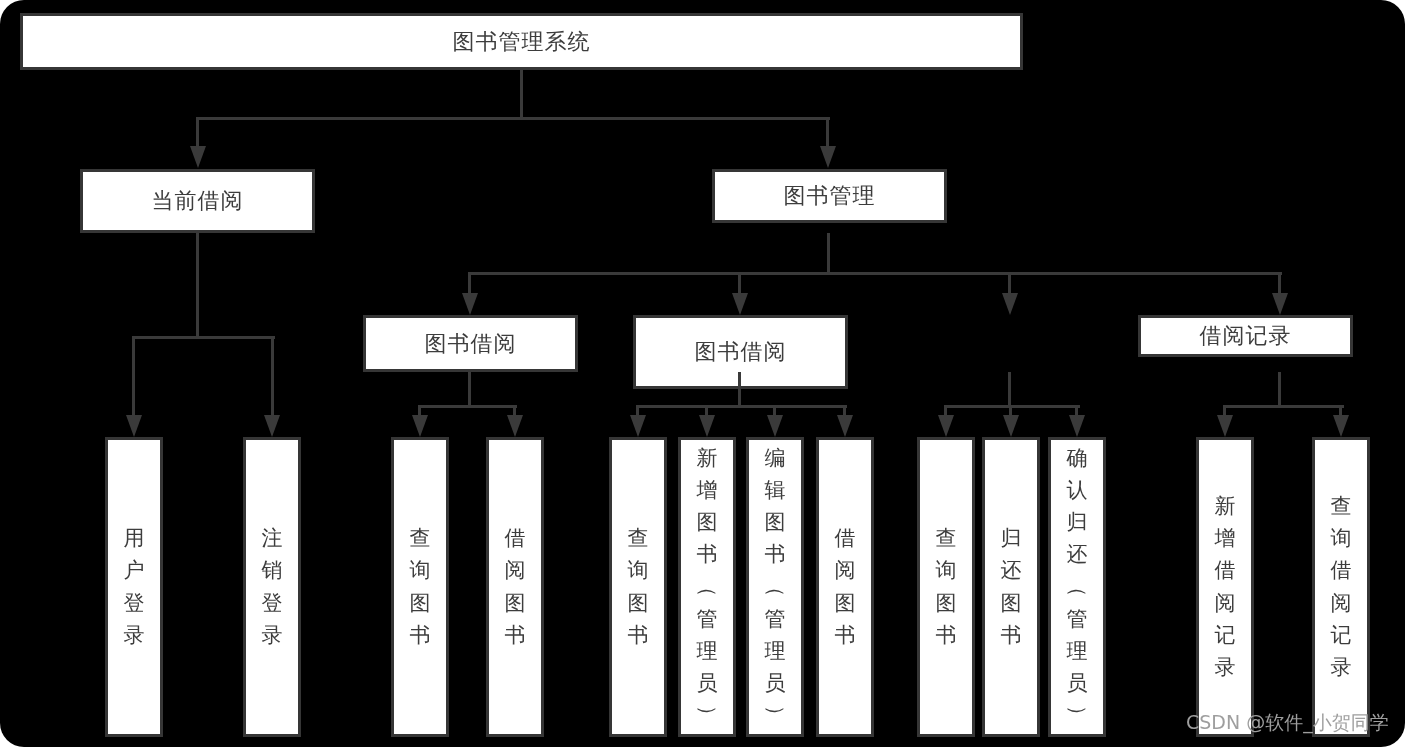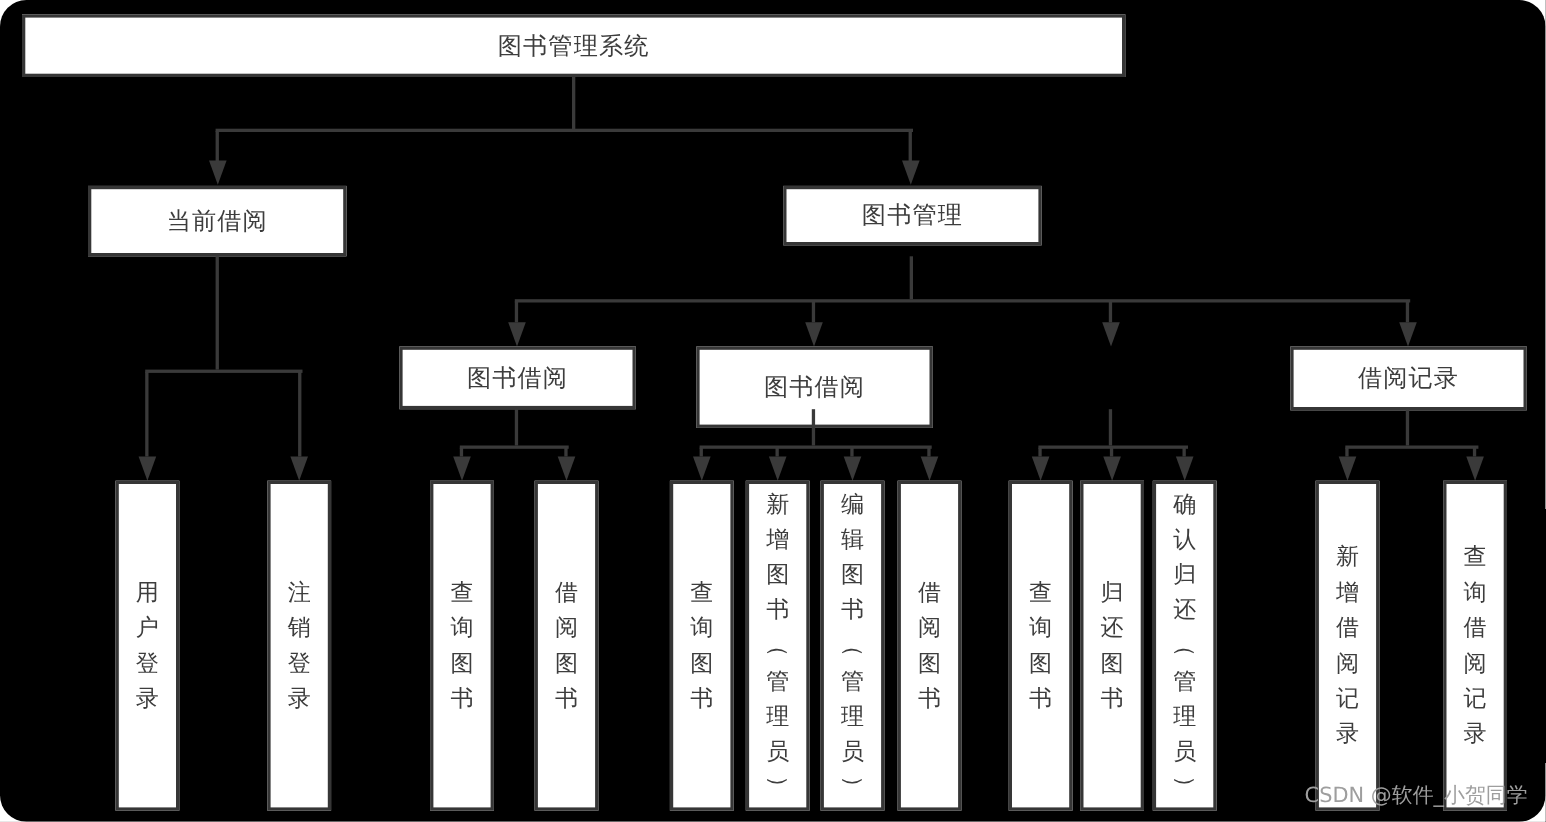--- a/index.html
+++ b/index.html
@@ -66,21 +66,21 @@
   <div class="tri" style="left:1002px;top:293px"></div>
   <div class="lv" style="left:1278px;top:274px;height:19px"></div>
   <div class="tri" style="left:1272px;top:293px"></div>
 
   <div class="box hbox" style="left:363px;top:315px;width:215px;height:57px">
     <span>图书借阅</span>
   </div>
   <div class="box hbox" style="left:633px;top:315px;width:215px;height:74px">
     <span>图书借阅</span>
   </div>
-  <div class="box hbox" style="left:1173px;top:315px;width:215px;height:58px">
+  <div class="box hbox" style="left:1138px;top:315px;width:215px;height:42px">
     <span>借阅记录</span>
   </div>
 
   <div class="lv" style="left:468px;top:372px;height:33px"></div>
   <div class="lh" style="left:418px;top:405px;width:99px"></div>
   <div class="lv" style="left:418px;top:407px;height:8px"></div>
   <div class="tri" style="left:412px;top:415px"></div>
   <div class="lv" style="left:513px;top:407px;height:8px"></div>
   <div class="tri" style="left:507px;top:415px"></div>
 

